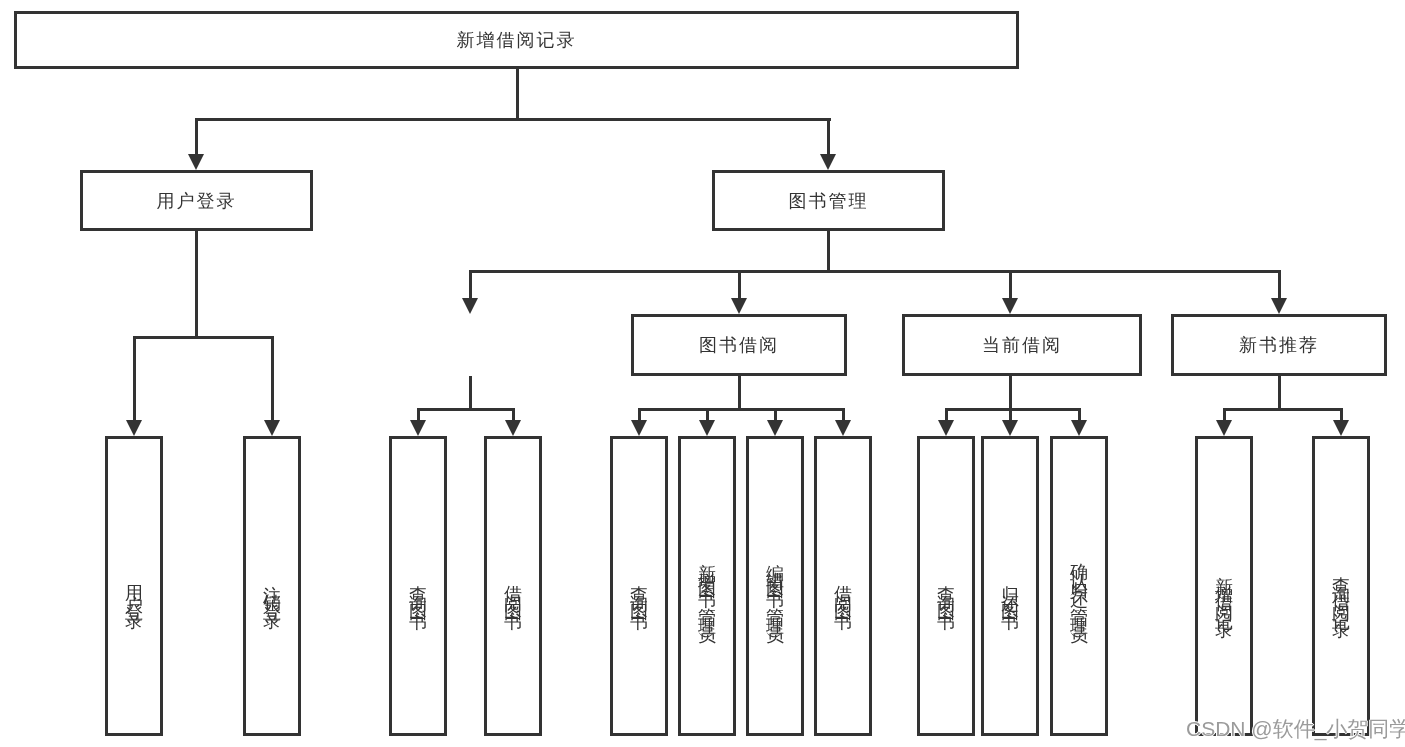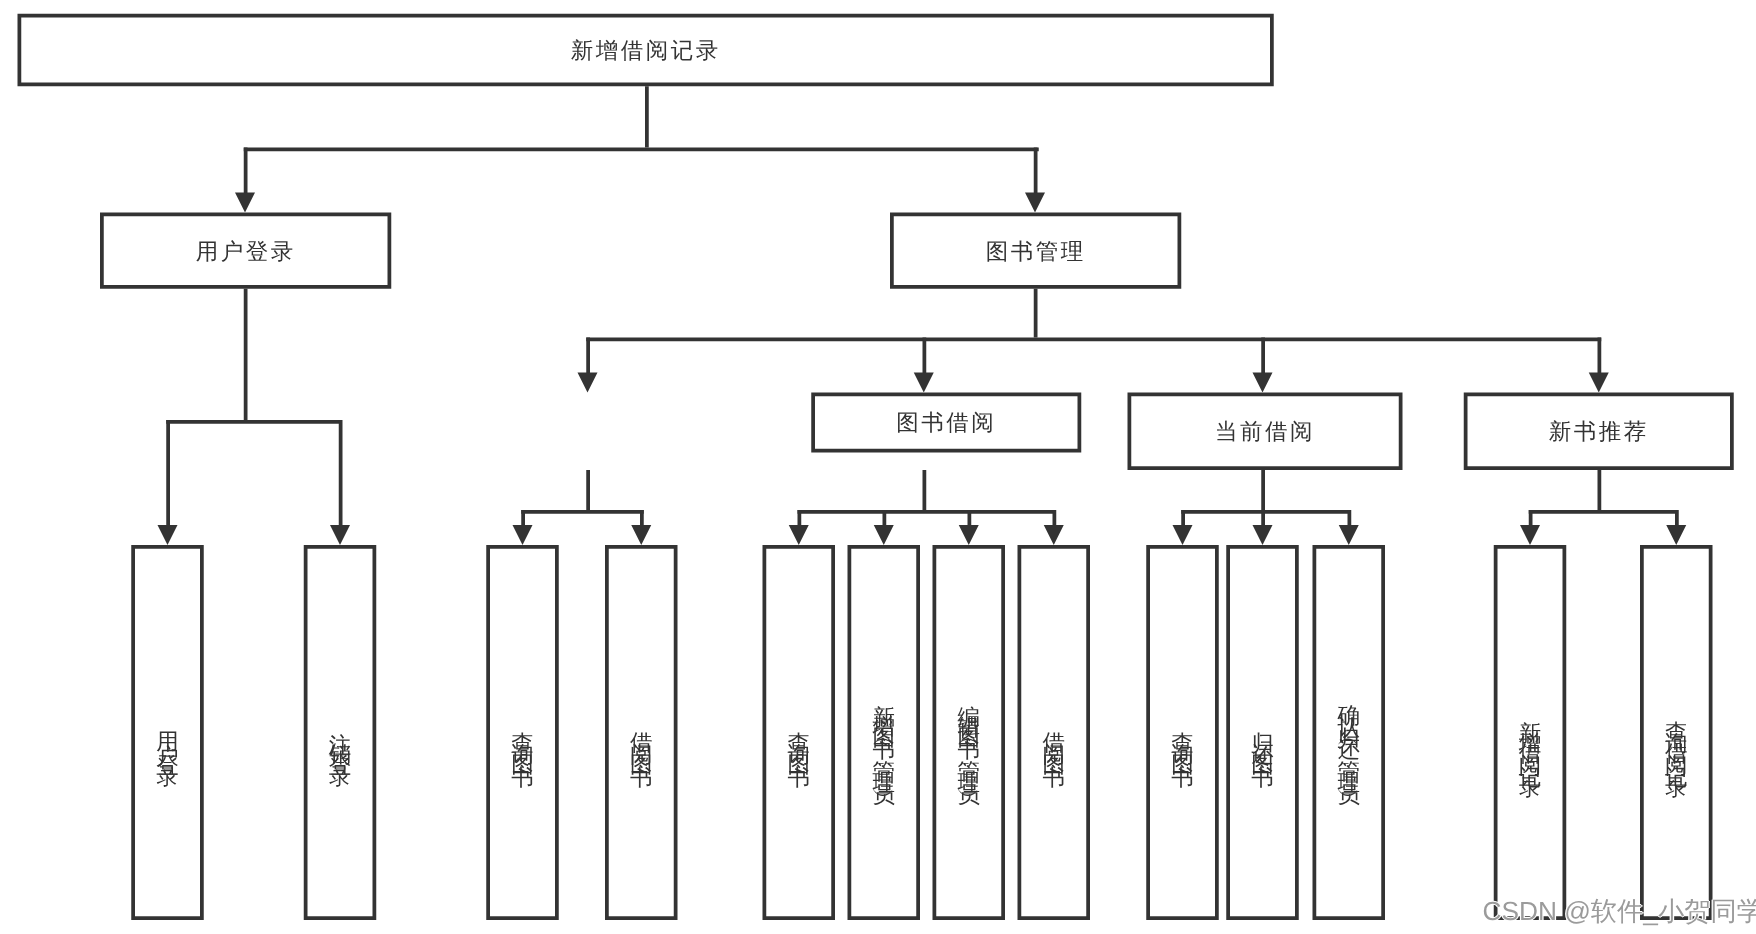--- a/index.html
+++ b/index.html
@@ -81,22 +81,22 @@
   <div class="hl" style="left:469px; top:270px; width:812px;"></div>
   <div class="vl" style="left:469px; top:270px; height:30px;"></div>
   <div class="arr" style="left:462px; top:298px;"></div>
   <div class="vl" style="left:738px; top:270px; height:30px;"></div>
   <div class="arr" style="left:731px; top:298px;"></div>
   <div class="vl" style="left:1009px; top:270px; height:30px;"></div>
   <div class="arr" style="left:1002px; top:298px;"></div>
   <div class="vl" style="left:1278px; top:270px; height:30px;"></div>
   <div class="arr" style="left:1271px; top:298px;"></div>
 
-  <div class="box" style="left:649px; top:314px; width:216px; height:48px;">图书借阅</div>
-  <div class="box" style="left:902px; top:314px; width:220px; height:62px;">当前借阅</div>
+  <div class="box" style="left:631px; top:314px; width:216px; height:62px;">图书借阅</div>
+  <div class="box" style="left:902px; top:314px; width:240px; height:62px;">当前借阅</div>
   <div class="box" style="left:1171px; top:314px; width:216px; height:62px;">新书推荐</div>
 
   <div class="vl" style="left:469px; top:376px; height:32px;"></div>
   <div class="hl" style="left:417px; top:408px; width:98px;"></div>
   <div class="vl" style="left:417px; top:408px; height:14px;"></div>
   <div class="arr" style="left:410px; top:420px;"></div>
   <div class="vl" style="left:512px; top:408px; height:14px;"></div>
   <div class="arr" style="left:505px; top:420px;"></div>
   <div class="box v-node" style="left:389px; top:436px; width:58px; height:300px;">查询图书</div>
   <div class="box v-node" style="left:484px; top:436px; width:58px; height:300px;">借阅图书</div>

